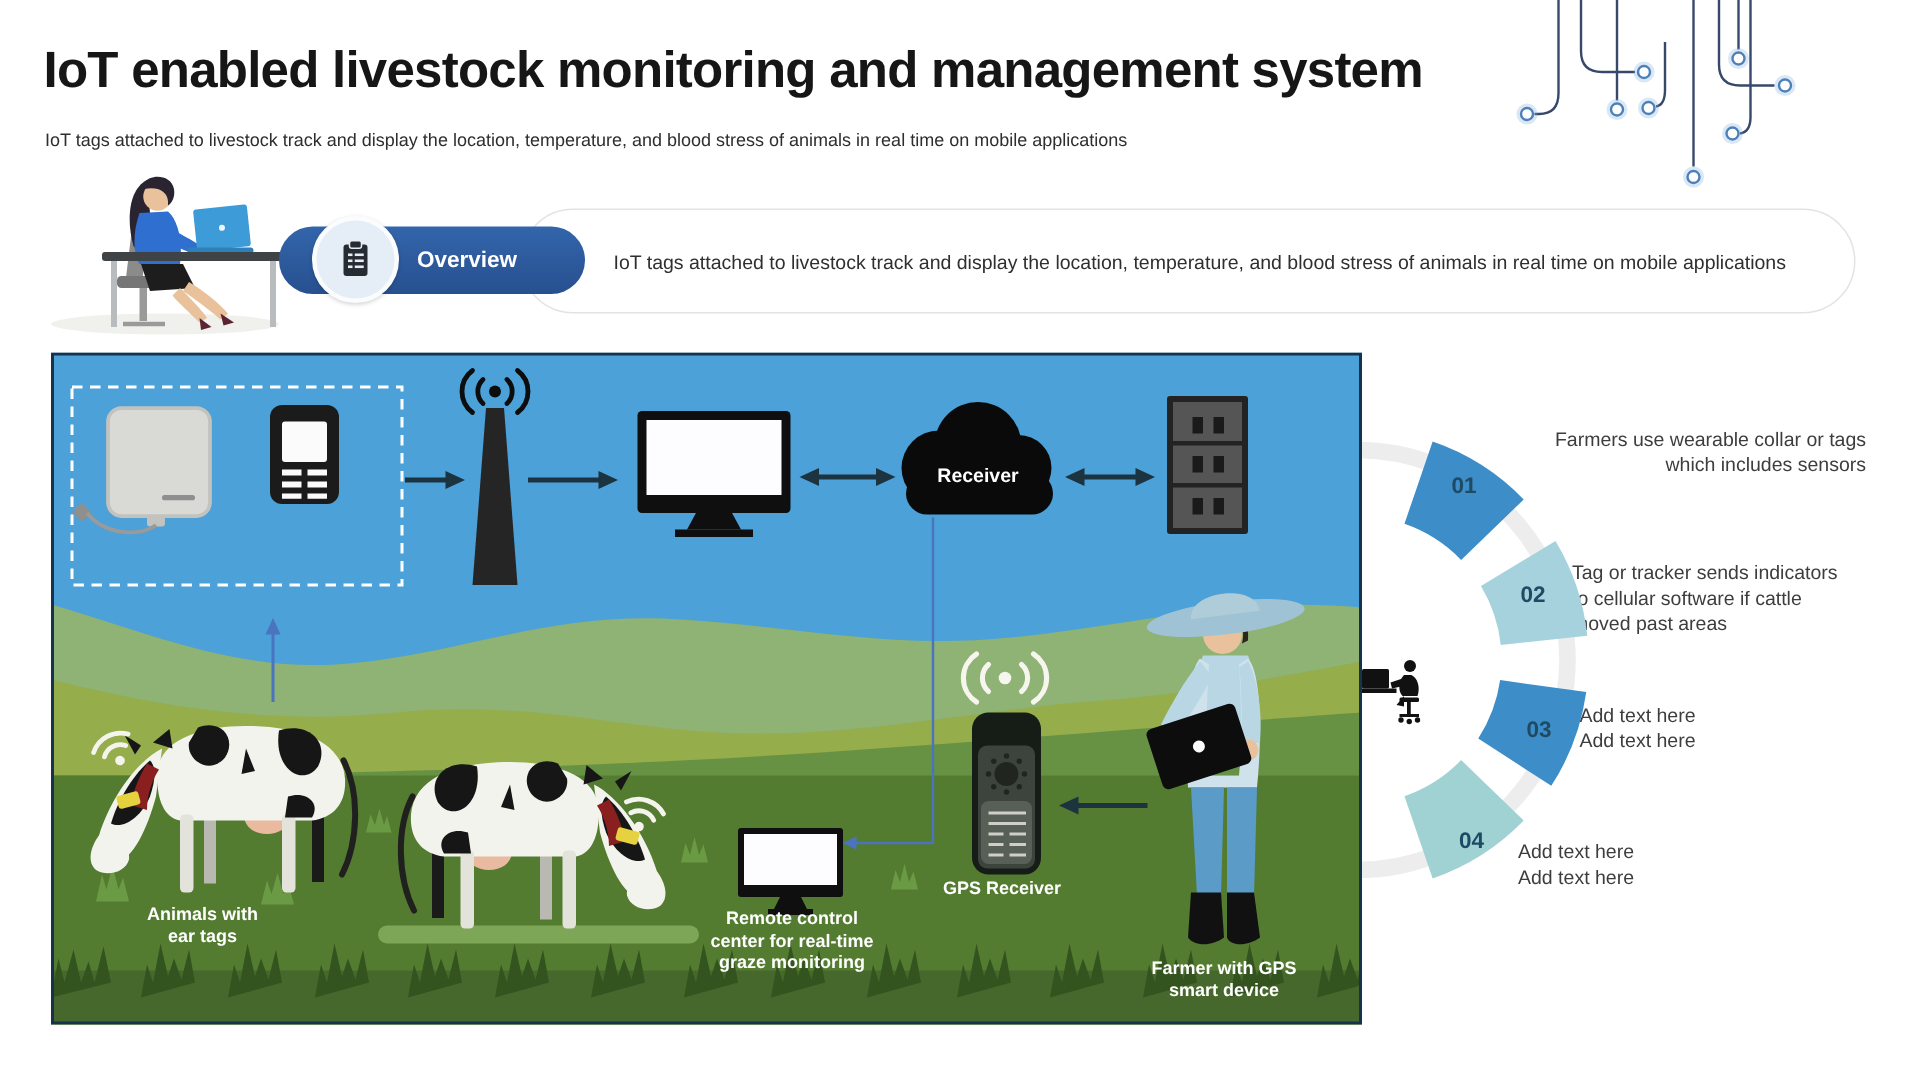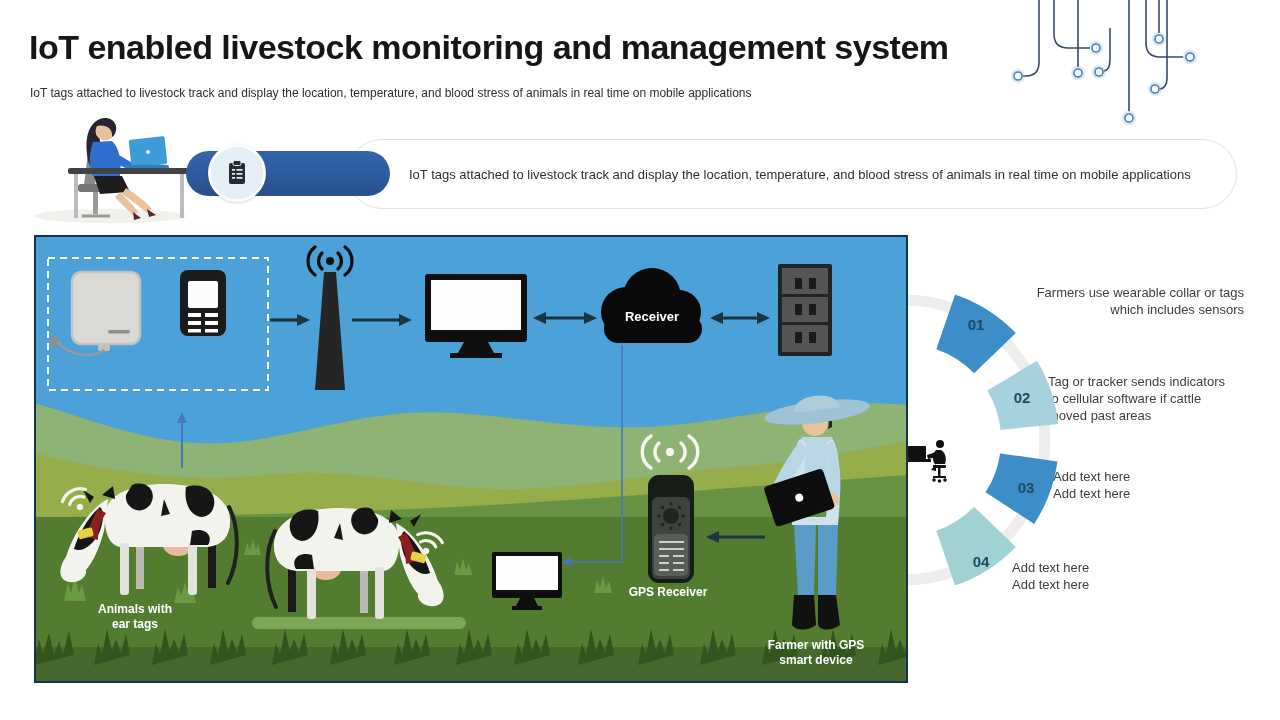--- a/index.html
+++ b/index.html
@@ -103,20 +103,21 @@
       <g fill="#e5eef7">
         <rect x="6" y="9" width="3" height="1.7"></rect>
           <rect x="10.5" y="9" width="6" height="1.7"></rect>
         <rect x="6" y="13" width="3" height="1.7"></rect>
           <rect x="10.5" y="13" width="6" height="1.7"></rect>
         <rect x="6" y="17" width="3" height="1.7"></rect>
           <rect x="10.5" y="17" width="6" height="1.7"></rect>
       </g>
     </svg>
   </div>
+  <div class="abs" id="ov-label">Overview</div>
 
   <svg class="abs" style="left:700px;top:270px;z-index:1;" width="380" height="340" viewBox="700 270 380 340">
     <circle cx="905" cy="440" r="140" fill="#ffffff" stroke="#ededed" stroke-width="11"></circle>
     <path d="M955.1,294.4 A154,154 0 0 1 1015.8,333.0 L974.1,373.3 A96,96 0 0 0 936.3,349.2 Z" fill="#3d8dc8"></path>
     <path d="M1037.0,360.7 A154,154 0 0 1 1058.2,423.9 L1000.5,430.0 A96,96 0 0 0 987.3,390.6 Z" fill="#a6d2de"></path>
     <path d="M1057.5,461.4 A154,154 0 0 1 1034.2,523.9 L985.5,492.3 A96,96 0 0 0 1000.1,453.4 Z" fill="#3d8dc8"></path>
     <path d="M1015.8,547.0 A154,154 0 0 1 955.1,585.6 L936.3,530.8 A96,96 0 0 0 974.1,506.7 Z" fill="#a0d2d3"></path>
   </svg>
 
   <svg class="abs" style="left:34px;top:235px;z-index:2;" width="874" height="448" viewBox="0 0 874 448">
@@ -347,20 +348,23 @@
   <div class="dlabel" style="left:142px;top:357px;width:120px;">RFID
 Handheld reader</div>
   <div class="dlabel" style="left:280px;top:376px;width:100px;">Base Station</div>
   <div class="dlabel" style="left:417px;top:352px;width:120px;">Farm computer
 connects to web
 application</div>
   <div class="dlabel light" style="left:612px;top:309px;width:80px;font-size:13px;z-index:3;">Receiver</div>
   <div class="dlabel" style="left:756px;top:363px;width:100px;">Web Serve</div>
   <div class="dlabel light" style="left:80px;top:602px;width:110px;z-index:3;">Animals with
 ear tags</div>
+  <div class="dlabel light" style="left:460px;top:605px;width:136px;z-index:3;">Remote control
+center for  real-time
+graze monitoring</div>
   <div class="dlabel light" style="left:618px;top:585px;width:100px;z-index:3;">GPS Receiver</div>
   <div class="dlabel light" style="left:756px;top:638px;width:120px;z-index:3;">Farmer with GPS
 smart device</div>
 
   <svg class="abs" style="left:908px;top:438px;z-index:3;" width="42" height="46" viewBox="0 0 42 46">
     <g fill="#111">
       <rect x="0" y="8" width="18" height="13" rx="1"></rect>
       <rect x="0" y="21" width="23" height="3"></rect>
       <circle cx="32" cy="6" r="4"></circle>
       <path d="M28,12 C24,16 24,23 27,26 L37,26 C39,20 37,14 33,12 Z"></path>

